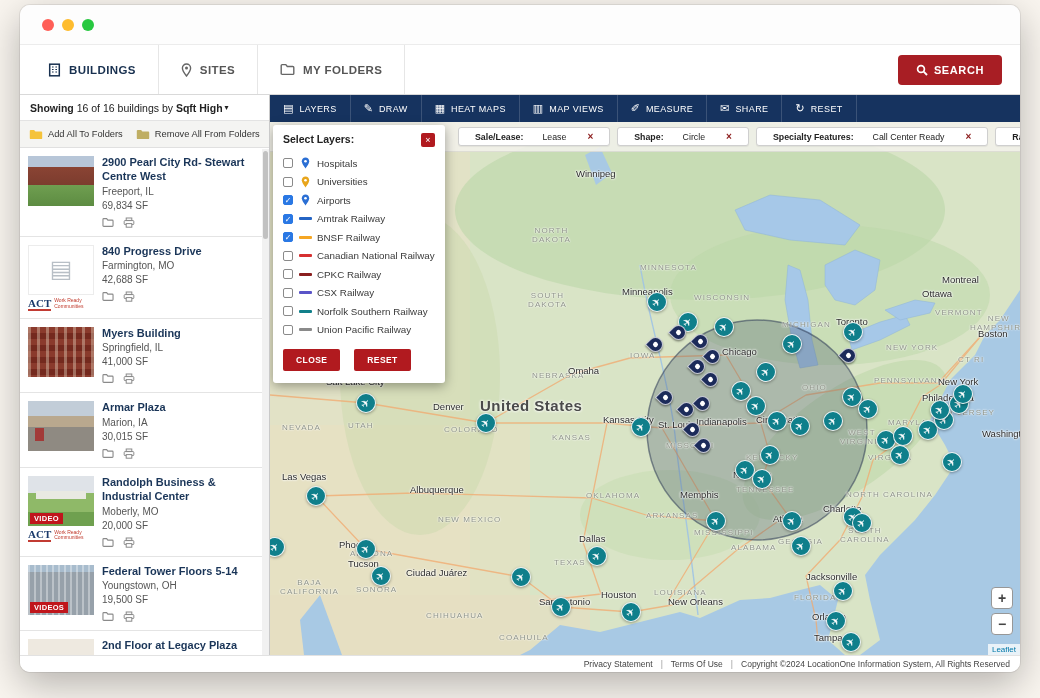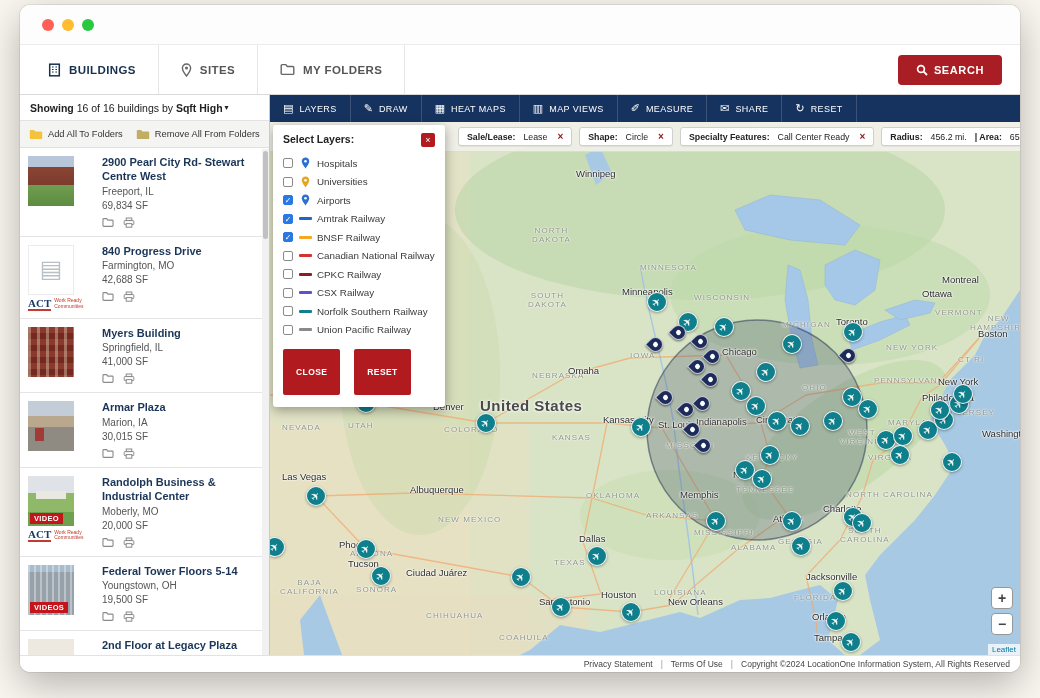--- a/index.html
+++ b/index.html
@@ -32,21 +32,21 @@
   .sidebar { width:250px; background:#fff; border-right:1px solid #c9c9c9; position:relative; overflow:hidden; flex-shrink:0; }
   .sb-header { height:26px; display:flex; align-items:center; padding-left:10px; font-size:10.5px; color:#222; border-bottom:1px solid #e3e3e3; white-space:nowrap; }
   .sb-header .b { font-weight:bold; }
   .sb-header .sort { display:inline-flex; align-items:center; gap:2px; cursor:pointer; }
   .caret { font-size:8px; }
   .sb-actions { height:27px; background:#f4f4f2; border-bottom:1px solid #e0e0e0; display:flex; align-items:center; gap:13px; padding-left:9px; }
   .sb-action { display:flex; align-items:center; gap:5px; font-size:9.3px; color:#333; cursor:pointer; white-space:nowrap; }
 
   .card { display:flex; gap:8px; padding:8px 8px 7px 8px; border-bottom:1px solid #e4e4e4; background:#fff; }
   .thumbcol { width:66px; flex-shrink:0; }
-  .thumb { width:46px; height:50px; position:relative; overflow:hidden; background:#ddd;text-decoration:underline; }
+  .thumb { width:66px; height:50px; position:relative; overflow:hidden; background:#ddd;text-decoration:underline; }
   .badge { position:absolute; left:2px; bottom:2px; background:#c0161c; color:#fff; font-size:7.5px; font-weight:bold; padding:1px 4px; letter-spacing:.3px; }
   .t-brick-lawn { background:linear-gradient(180deg,#b7c6d8 0%,#b7c6d8 22%,#8a4434 22%,#7c3c2e 58%,#6f9e50 58%,#5d8c42 100%); }
   .t-act-building { background:#fff; border:1px solid #ececec; }
   .t-act-building::before { content:"▤"; display:block; text-align:center; font-size:24px; line-height:46px; color:#b8bfc6; }
   .t-brick-facade { background-image:repeating-linear-gradient(90deg, rgba(235,222,200,.38) 0 3px, transparent 3px 9px), repeating-linear-gradient(180deg,#8a3a2c 0 6px,#74291e 6px 12px); }
   .t-street { background:linear-gradient(180deg,#c2cdd8 0 30%,#b9a88e 30% 52%,#8f8a82 52% 100%); }
   .t-street::after { content:""; position:absolute; left:7px; bottom:10px; width:9px; height:13px; background:#a23a38; }
   .t-field { background:linear-gradient(180deg,#dfe3e8 0 34%,#8fb968 34% 72%,#6fa04f 72% 100%); }
   .t-field::before { content:""; position:absolute; left:8px; top:15px; right:8px; height:8px; background:#e9e9e2; }
   .t-tower { background-image:repeating-linear-gradient(90deg, rgba(255,255,255,.35) 0 2px, transparent 2px 6px), linear-gradient(180deg,#a8bccd 0 14%,#97a1aa 14% 100%); }
@@ -79,41 +79,41 @@
     border-radius:50% 50% 50% 0; transform:rotate(45deg); box-shadow:1px 1px 2px rgba(0,0,0,.4); z-index:14; pointer-events:auto; cursor:pointer; }
   .bpin::after { content:""; position:absolute; left:4px; top:4px; width:5px; height:5px; border-radius:50%; background:#fff; }
 
   .map-toolbar { position:absolute; top:0; left:0; right:0; height:27px; background:#16335f; display:flex; align-items:stretch; z-index:30; }
   .tb-btn { display:flex; align-items:center; gap:6px; padding:0 13px; border-right:1px solid rgba(255,255,255,.16); cursor:pointer; }
   .tb-ico { color:#fff; font-size:11px; line-height:1; }
   .tb-label { color:#fff; font-size:9px; font-weight:normal; letter-spacing:.4px; white-space:nowrap; }
 
   .chips-row { position:absolute; top:27px; left:0; right:0; height:30px; background:rgba(243,241,236,.88); border-bottom:1px solid rgba(0,0,0,.08);
     display:flex; align-items:center; gap:7px; padding-left:188px; padding-right:8px; z-index:20; }
-  .chip { background:#fff; border:1px solid #cfcfcf; border-radius:3px; height:19px; display:inline-flex; align-items:center; gap:8px; padding:0 8px;
+  .chip { background:#fff; border:1px solid #cfcfcf; border-radius:3px; height:19px; display:inline-flex; align-items:center; gap:19px; padding:0 16px;
     font-size:8.8px; color:#222; box-shadow:0 1px 1px rgba(0,0,0,.06); white-space:nowrap; }
   .chip-n { font-weight:bold; }
   .chip-x { color:#8b1a1a; font-weight:bold; font-size:10px; margin-left:2px; cursor:pointer; line-height:1; }
 
   .layers-panel { position:absolute; left:3px; top:30px; width:172px; background:#fff; border-radius:3px; box-shadow:0 3px 12px rgba(0,0,0,.35);
     padding:8px 10px 12px 10px; z-index:40; }
   .lp-head { display:flex; align-items:flex-start; }
   .lp-title { font-size:10.5px; font-weight:bold; color:#222; }
   .lp-x { margin-left:auto; width:14px; height:14px; background:#b11a1f; color:#fff; border:none; border-radius:2px; font-size:9px; line-height:14px;
     text-align:center; cursor:pointer; padding:0; font-family:inherit; }
   #lp-items { margin-top:7px; }
   .lp-item { display:flex; align-items:center; gap:5px; height:18.5px; cursor:pointer; }
   .lp-cb { width:10px; height:10px; border:1px solid #8a8a8a; border-radius:2px; background:#fff; flex-shrink:0; font-size:8px; line-height:9px;
     text-align:center; color:#fff; }
   .lp-cb.on { background:#2a78e4; border-color:#2a78e4; }
   .lp-ico { width:14px; display:flex; justify-content:center; flex-shrink:0; }
   .lp-line { width:13px; height:3px; border-radius:1px; display:inline-block; }
   .lp-label { font-size:9.8px; color:#3a3a3a; white-space:nowrap; }
   .lp-btns { margin-top:10px; display:flex; gap:14px; }
-  .lp-btn { background:#b11a1f; color:#fff; border:none; border-radius:2px; font-size:8.5px; font-weight:bold; letter-spacing:.4px; padding:18px 13px;
+  .lp-btn { background:#b11a1f; color:#fff; border:none; border-radius:2px; font-size:8.5px; font-weight:bold; letter-spacing:.4px; padding:6px 13px;
     cursor:pointer; font-family:inherit; }
 
   .zbtn { position:absolute; right:7px; width:22px; height:22px; background:#fff; border:1px solid #979797; border-radius:4px; z-index:25;
     display:flex; align-items:center; justify-content:center; font-size:14px; font-weight:bold; color:#444; cursor:pointer; }
   .zin { bottom:46px; } .zout { bottom:20px; }
   .attribution { position:absolute; right:0; bottom:0; background:rgba(255,255,255,.75); color:#0078a8; font-size:8px; padding:1px 4px; z-index:25; }
 
   
   .footer { position:absolute; left:0; right:0; bottom:0; height:17px; background:#fff; border-top:1px solid #e2e2e2; display:flex; align-items:center;
     justify-content:flex-end; gap:8px; padding-right:10px; font-size:8.5px; color:#444; }

